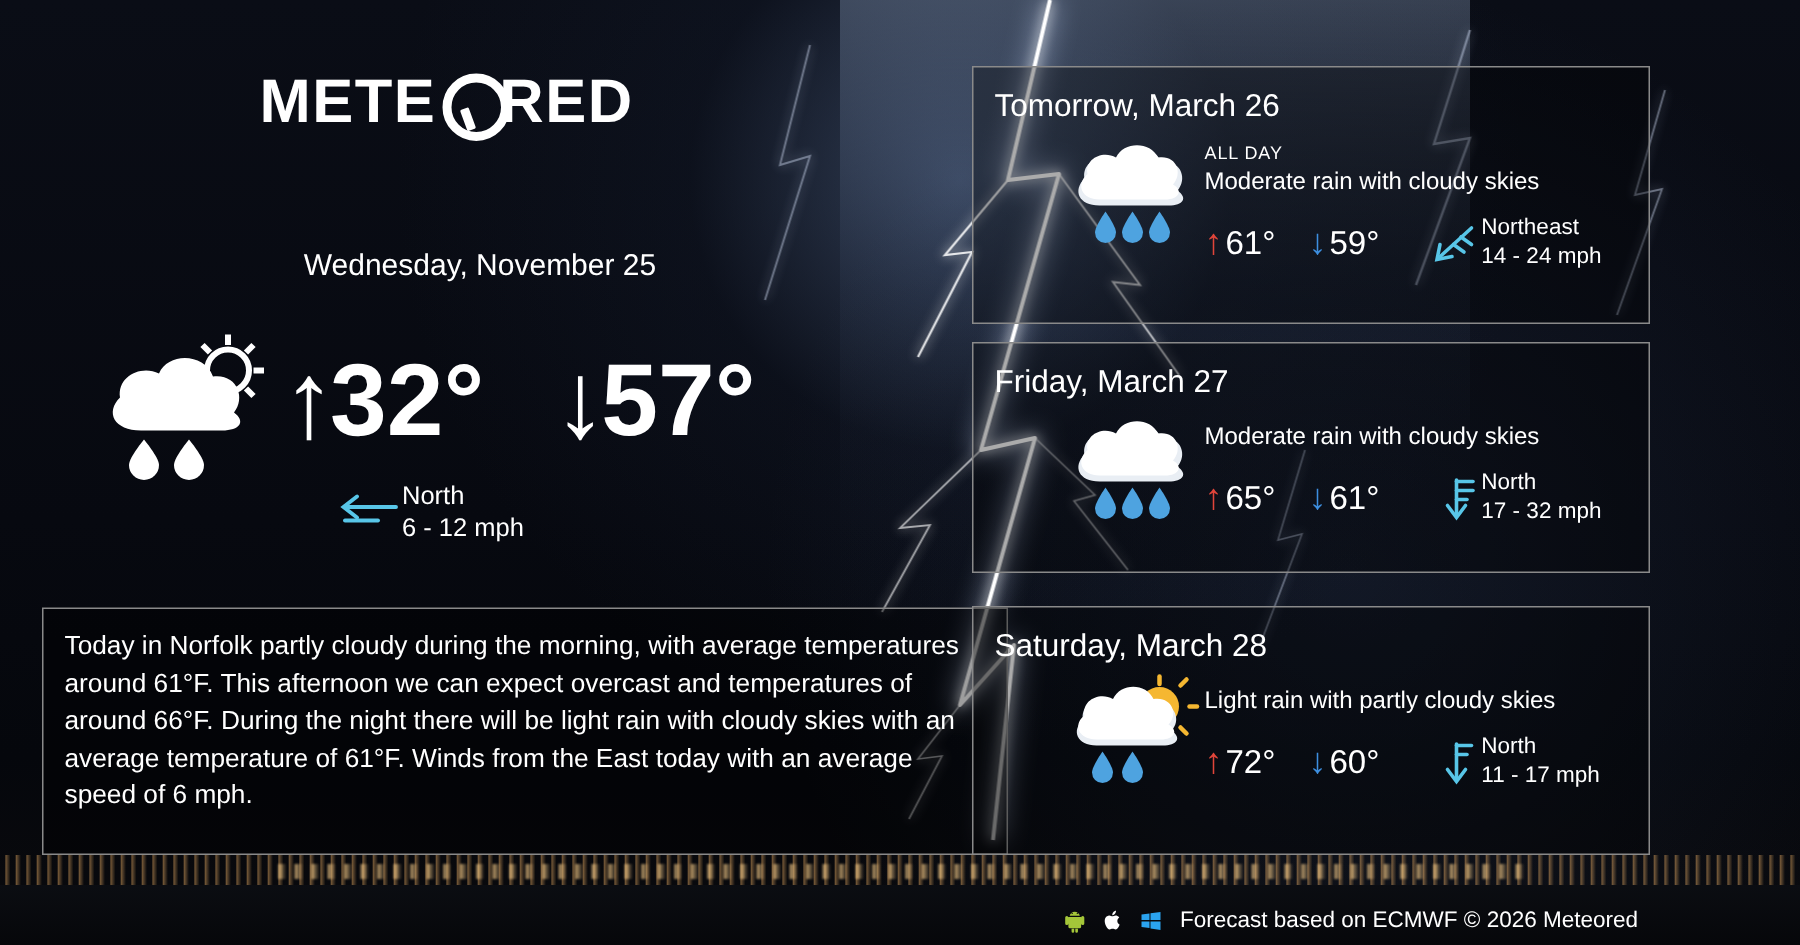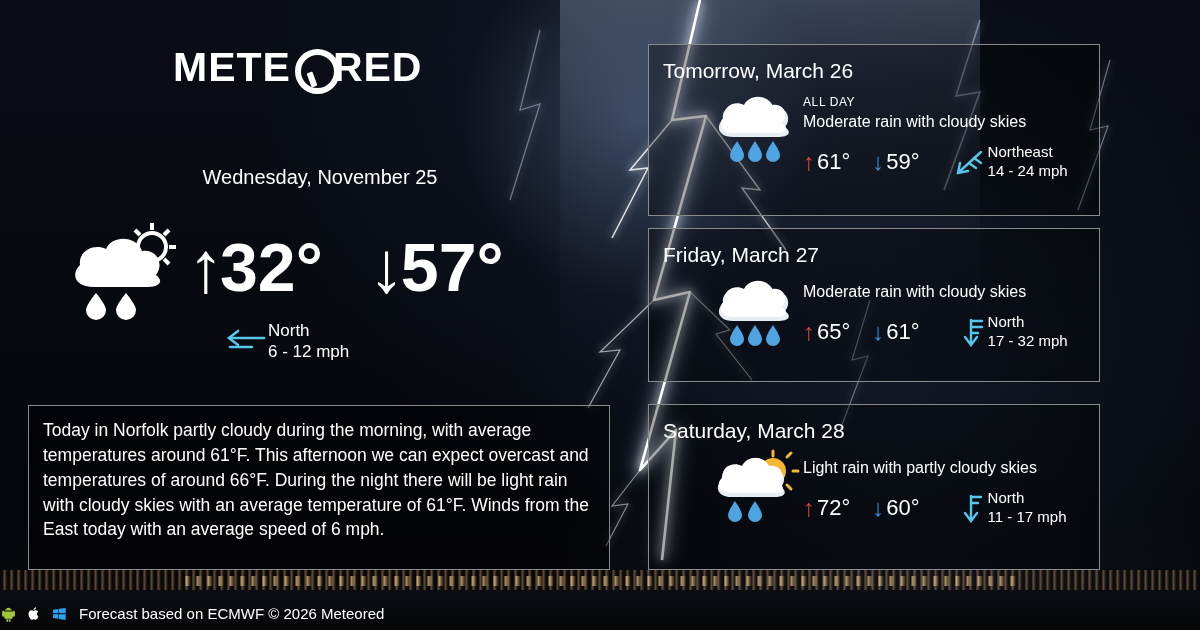--- a/index.html
+++ b/index.html
@@ -90,21 +90,21 @@
 
   .wind-today {
     position: absolute; left: 222px; top: 320px;
     display: flex; align-items: center; color: #fff;
   }
   .wind-today .wicon { width: 46px; height: 30px; color: #58c6e8; }
   .wind-today .wtext { font-size: 17px; line-height: 1.25; }
 
   .summary {
     position: absolute; left: 28px; top: 405px;
-    width: 582px; height: 165px;
+    width: 644px; height: 165px;
     border: 1px solid #8a8a8a;
     background: rgba(0,0,0,0.38);
     color: #fff; font-size: 17.5px; line-height: 1.42;
     padding: 12px 14px 0 14px;
   }
 
   
   .card {
     position: absolute; left: 648px; width: 452px;
     border: 1px solid #8a8a8a;
@@ -128,21 +128,21 @@
   .t-max .arrow { color: #e0453a; font-size: 24px; margin-right: 2px; }
   .t-min { color: #fff; font-size: 22px; display: flex; align-items: center; margin-left: 22px; }
   .t-min .arrow { color: #3d8fe0; font-size: 24px; margin-right: 2px; }
   .wind-block { display: flex; align-items: center; margin-left: 34px; }
   .wind-block .wicon { width: 34px; height: 32px; color: #58c6e8; flex: none; }
   .wind-block .wtext { color: #fff; font-size: 15px; line-height: 1.25; }
 
   
   .footer {
     position: absolute; left: 0; bottom: 8px; width: 1092px;
-    display: flex; align-items: center; justify-content: flex-start;
+    display: flex; align-items: center; justify-content: flex-end;
   }
   .store-icons { display: flex; align-items: center; gap: 9px; margin-right: 12px; }
   .store-icons svg { display: block; }
   .footer-text { color: #fff; font-size: 15px; }
 
   svg { overflow: visible; }
 </style>
 </head>
 <body>
 

